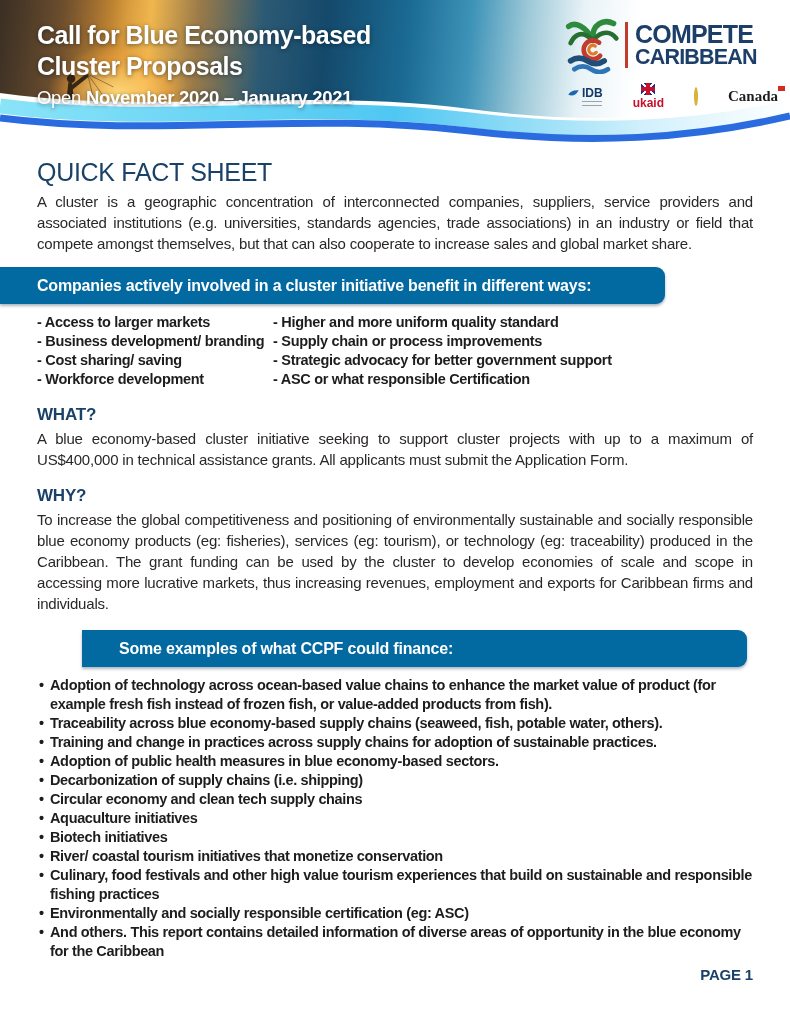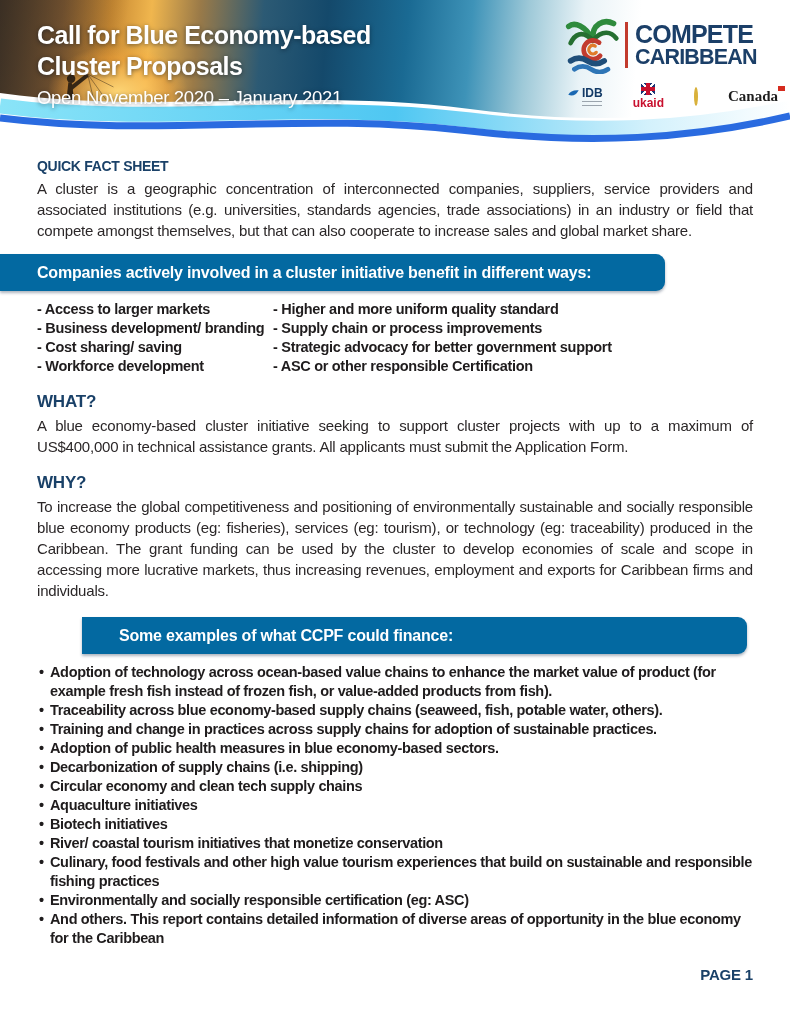--- a/index.html
+++ b/index.html
@@ -13,21 +13,21 @@
       radial-gradient(90px 60px at 118px 92px, rgba(255,216,120,.95), rgba(255,170,60,.40) 55%, transparent 78%),
       linear-gradient(100deg, rgba(25,20,15,.5) 0%, transparent 16%),
       linear-gradient(95deg,#5c4a38 0%,#8a6238 8%,#c98a33 14%,#f0b64e 19%,#9a7a48 25%,
         #2c5a74 33%,#14496b 41%,#1a6a93 51%,#3e93b8 59%,#9ec9d8 66%,#e9f3f7 73%,#ffffff 80%);}
   .fisherman{position:absolute;left:38px;top:52px;}
   .hero-title{position:absolute;left:37px;top:20px;z-index:4;color:#fff;
     text-shadow:0 1px 4px rgba(10,20,35,.55);}
   .hero-title .t{font-size:25px;font-weight:bold;line-height:31px;letter-spacing:-.5px;}
   .hero-sub{font-size:18.5px;margin-top:5px;letter-spacing:-.3px;}
   .hero-sub .pre{font-weight:400;margin-right:5px;}
-  .hero-sub .b{font-weight:normal;}
+  .hero-sub .b{font-weight:bold;}
 
   .logo-block{position:absolute;right:33px;top:16px;z-index:5;width:192px;}
   .logo-row{display:flex;align-items:center;}
   .cc-divider{width:3px;height:46px;background:#c23b2e;margin:0 7px 0 4px;}
   .cc-text{color:#1b3f68;font-weight:bold;letter-spacing:-.8px;}
   .cc-l1{font-size:25px;line-height:24px;}
   .cc-l2{font-size:21.5px;line-height:22px;}
   .partners{display:flex;align-items:center;gap:30px;margin-top:9px;margin-left:2px;}
   .idb{display:flex;align-items:flex-start;gap:2px;}
   .idb-label{font-size:12px;font-weight:bold;color:#123a66;line-height:12px;}
@@ -41,21 +41,21 @@
         #1a3575;}
   .ukaid-label{font-size:12px;font-weight:bold;color:#c8102e;margin-top:2px;}
   .cdb-circle{width:19px;height:19px;border-radius:50%;background:#1d4f8c;border:2px solid #d9b13b;box-sizing:border-box;}
   .canada{font-family:"Liberation Serif",serif;font-weight:bold;font-size:15px;color:#1d1d1d;position:relative;}
   .canada .flag{position:absolute;right:-7px;top:-2px;width:7px;height:5px;background:#d52b1e;}
 
   .wave{position:absolute;top:85px;left:0;z-index:3;}
 
   
   main{position:absolute;top:152px;left:0;right:0;padding:0 37px;color:#2b2728;}
-  .h-fact{font-size:14px;font-weight:bold;color:#1a4168;margin:6px 0 4px;letter-spacing:-.3px;}
+  .h-fact{font-size:25px;font-weight:normal;color:#1a4168;margin:6px 0 4px;letter-spacing:-.3px;}
   .body-p{font-size:15px;line-height:21px;text-align:justify;letter-spacing:-.2px;margin:0;}
 
   .banner{background:#0369a1;color:#fff;font-weight:bold;font-size:16px;line-height:37px;height:37px;
     width:665px;margin-left:-37px;padding-left:37px;border-radius:0 9px 9px 0;box-sizing:border-box;
     letter-spacing:-.2px;box-shadow:0 2px 3px rgba(20,40,70,.35);white-space:nowrap;}
   .banner.first{margin-top:13px;}
   .banner.second{margin-top:16px;margin-left:45px;}
 
   .benefits{display:flex;margin-top:9px;font-weight:bold;font-size:14.5px;line-height:19px;
     letter-spacing:-.3px;color:#1f1c1d;}
@@ -168,21 +168,21 @@
       <ul class="col-left">
         <li class="dash-item">Access to larger markets</li>
         <li class="dash-item">Business development/ branding</li>
         <li class="dash-item">Cost sharing/ saving</li>
         <li class="dash-item">Workforce development</li>
       </ul>
       <ul class="col-right">
         <li class="dash-item">Higher and more uniform quality standard</li>
         <li class="dash-item">Supply chain or process improvements</li>
         <li class="dash-item">Strategic advocacy for better government support</li>
-        <li class="dash-item">ASC or other responsible Certification</li>
+        <li class="dash-item">ASC or what responsible Certification</li>
       </ul>
     </div>
 
     <div class="h-sub">WHAT?</div>
     <p class="body-p">A blue economy-based cluster initiative seeking to support cluster projects with up to a maximum of US$400,000 in technical assistance grants. All applicants must submit the Application Form.</p>
 
     <div class="h-sub">WHY?</div>
     <p class="body-p">To increase the global competitiveness and positioning of environmentally sustainable and socially responsible blue economy products (eg: fisheries), services (eg: tourism), or technology (eg: traceability) produced in the Caribbean. The grant funding can be used by the cluster to develop economies of scale and scope in accessing more lucrative markets, thus increasing revenues, employment and exports for Caribbean firms and individuals.</p>
 
     <div class="banner second">Some examples of what CCPF could finance:</div>

